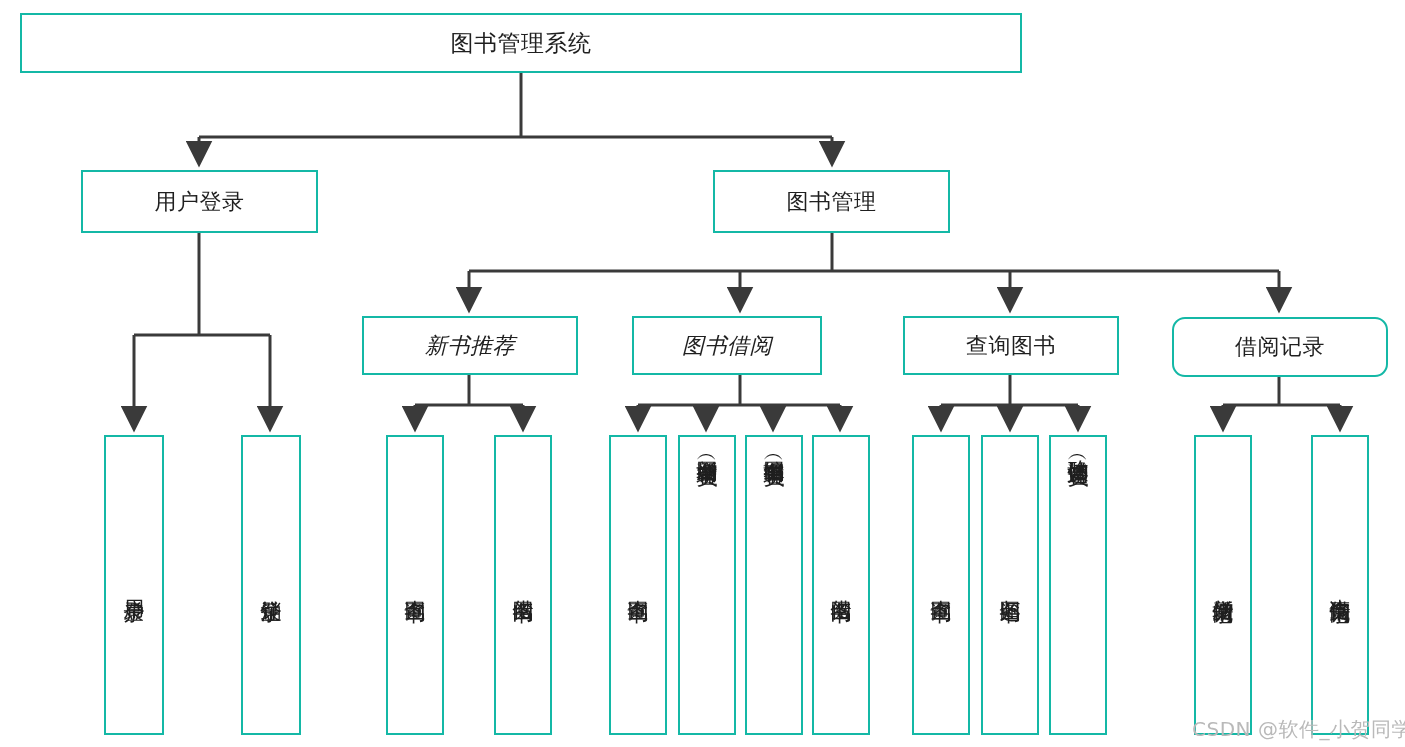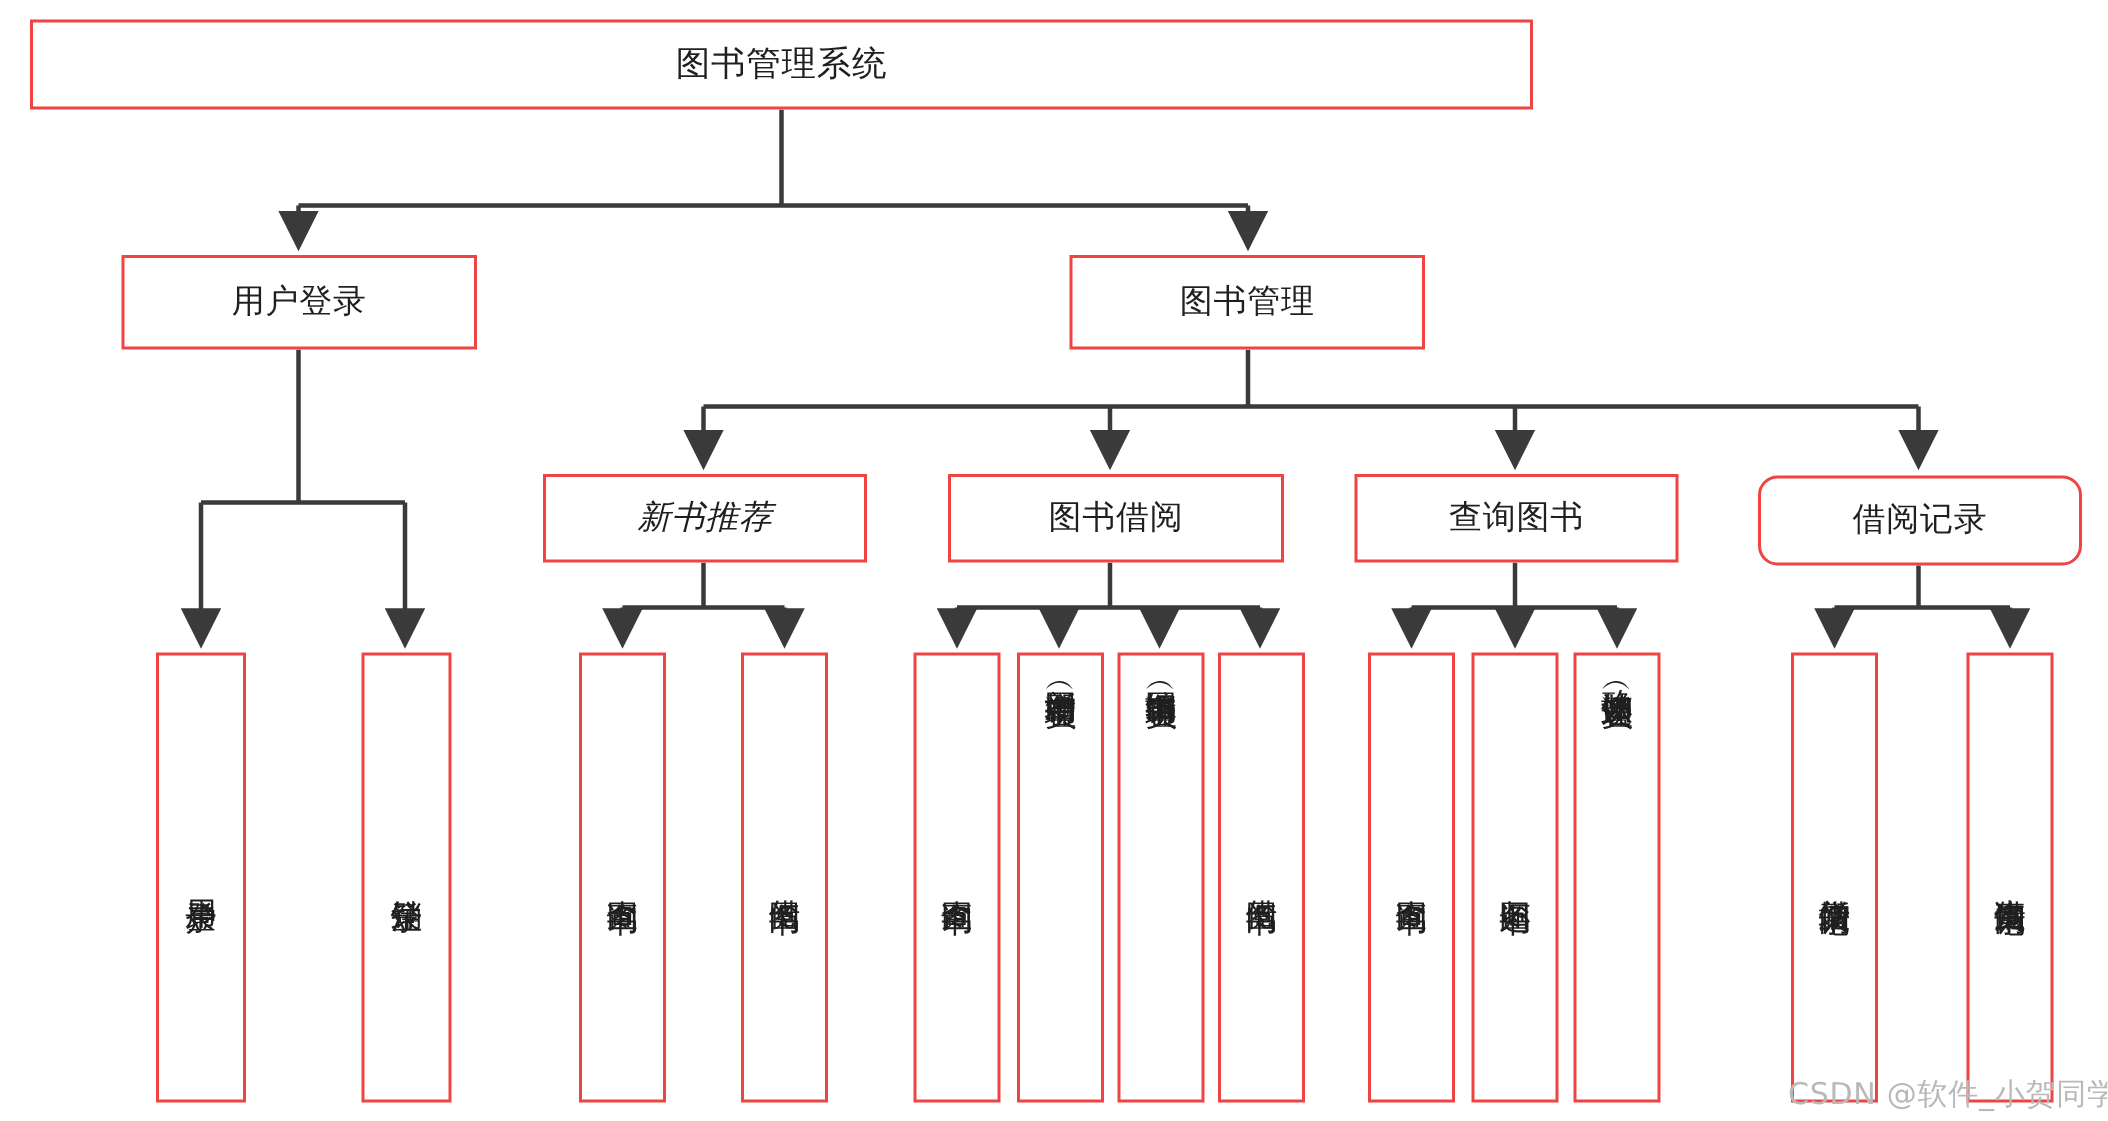--- a/index.html
+++ b/index.html
@@ -24,21 +24,21 @@
     left: 0;
     top: 0;
     width: 1405px;
     height: 747px;
     pointer-events: none;
   }
   .node {
     position: absolute;
     box-sizing: border-box;
     background: #ffffff;
-    border: 2px solid #ef4444;
+    border: 2px solid #14b8a6;
     display: flex;
     align-items: center;
     justify-content: center;
     text-align: right;
     color: #1f1f1f;
     z-index: 2;
   }
   .node-label {
     display: block;
     line-height: 1.16;
@@ -141,21 +141,21 @@
   <div class="node horiz" style="left:81px; top:170px; width:237px; height:63px;">
     <span class="node-label">用户登录</span>
   </div>
   <div class="node horiz" style="left:713px; top:170px; width:237px; height:63px;">
     <span class="node-label">图书管理</span>
   </div>
 
   <div class="node horiz" style="left:362px; top:316px; width:216px; height:59px;font-style:italic;">
     <span class="node-label">新书推荐</span>
   </div>
-  <div class="node horiz" style="left:632px; top:316px; width:224px; height:59px;">
+  <div class="node horiz" style="left:632px; top:316px; width:190px; height:59px;font-style:italic;">
     <span class="node-label">图书借阅</span>
   </div>
   <div class="node horiz" style="left:903px; top:316px; width:216px; height:59px;">
     <span class="node-label">查询图书</span>
   </div>
   <div class="node horiz" style="left:1172px; top:317px; width:216px; height:60px;border-radius:13px;">
     <span class="node-label">借阅记录</span>
   </div>
 
   <div class="node vert centered" style="left:104px; top:435px; width:60px; height:300px;">

